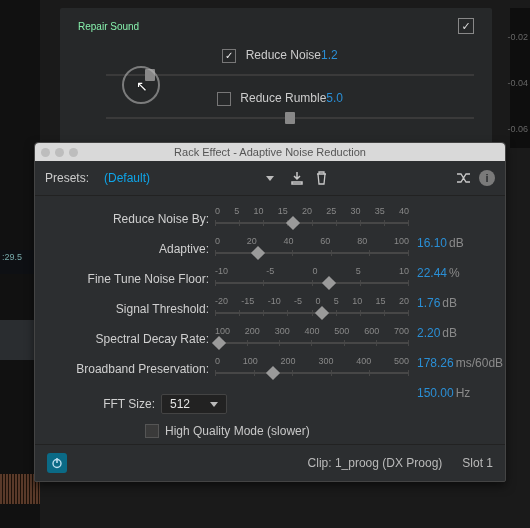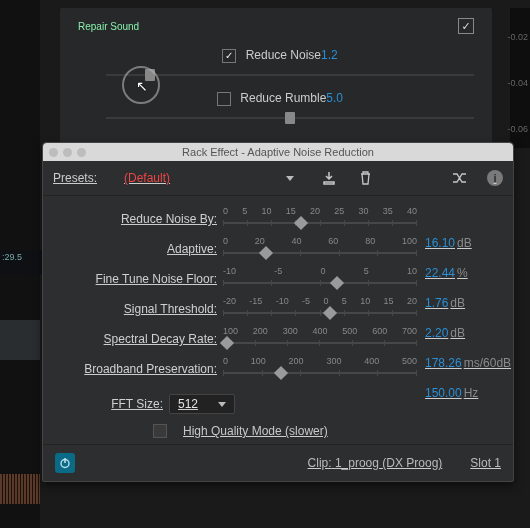--- a/index.html
+++ b/index.html
@@ -15,54 +15,54 @@
   .rp-param{margin:8px 0 4px 8px;}
   .rp-param-row{display:flex;align-items:center;justify-content:center;}
   .rp-checkbox{width:12px;height:12px;border:1px solid #777;display:inline-flex;align-items:center;justify-content:center;margin-right:6px;color:#eee;font-size:10px;vertical-align:middle;}
   .rp-val{color:#2a8fd6;font-size:12px;}
   .rp-slider{position:relative;height:16px;margin:4px 0 0 20px;}
   .rp-track{position:absolute;left:0;right:0;top:7px;height:2px;background:#3a3a3a;}
   .rp-thumb{position:absolute;top:2px;width:10px;height:12px;background:#888;border-radius:1px;transform:translateX(-50%);}
   .cursor-ring{position:absolute;left:122px;top:66px;width:34px;height:34px;border:2px solid rgba(180,180,180,.6);border-radius:50%;pointer-events:none;}
   .cursor-arrow{position:absolute;left:136px;top:78px;color:#fff;font-size:14px;pointer-events:none;text-shadow:0 0 2px #000;}
   
-  .window{position:absolute;left:42px;top:142px;width:470px;background:#2c2e30;border:1px solid #444;border-radius:4px 4px 2px 2px;box-shadow:0 4px 10px rgba(0,0,0,.5);text-decoration:underline;}
+  .window{position:absolute;left:34px;top:142px;width:470px;background:#2c2e30;border:1px solid #444;border-radius:4px 4px 2px 2px;box-shadow:0 4px 10px rgba(0,0,0,.5);}
   .titlebar{height:18px;background:#d9d9d9;border-radius:4px 4px 0 0;display:flex;align-items:center;padding:0 6px;color:#555;font-size:11px;position:relative;}
   .traffic{display:flex;gap:5px;margin-right:8px;}
   .tdot{width:9px;height:9px;border-radius:50%;background:#bdbdbd;}
   .titlebar-title{position:absolute;left:0;right:0;text-align:center;pointer-events:none;}
-  .toolbar{display:flex;align-items:center;padding:7px 10px;border-bottom:1px solid #222;gap:20px;}
+  .toolbar{display:flex;align-items:center;padding:7px 10px;border-bottom:1px solid #222;gap:8px;}
   .toolbar-label{color:#ccc;}
-  .preset-select{flex:0 0 170px;display:flex;align-items:center;justify-content:space-between;color:#ef4444;padding:2px 6px;border:1px solid transparent;}
+  .preset-select{flex:0 0 170px;display:flex;align-items:center;justify-content:space-between;color:#0ea5e9;padding:2px 6px;border:1px solid transparent;}
   .tri-down{width:0;height:0;border-left:4px solid transparent;border-right:4px solid transparent;border-top:5px solid #bbb;}
   .tb-icon{color:#c8c8c8;width:16px;height:16px;display:flex;align-items:center;justify-content:center;}
   .tb-icon svg{display:block;}
   .spacer{flex:1;}
   .info-icon{width:16px;height:16px;border-radius:50%;background:#7a7a7a;color:#2c2e30;display:flex;align-items:center;justify-content:center;font-weight:bold;font-size:11px;}
   .params{padding:8px 12px 6px 12px;}
   .prow{display:flex;align-items:center;height:30px;}
   .plabel{width:162px;text-align:right;color:#d0d0d0;padding-right:6px;font-size:12px;}
   .pslider{flex:1;position:relative;height:26px;}
   .ticks{position:absolute;left:0;right:0;top:0;display:flex;justify-content:space-between;font-size:9px;color:#888;}
   .ptrack{position:absolute;left:0;right:0;top:16px;height:2px;background:#474747;}
   .ptrack::before,.ptrack::after{content:"";position:absolute;top:-2px;height:6px;width:1px;background:#474747;}
   .ptrack::before{left:0;} .ptrack::after{right:0;}
   .minor{position:absolute;left:0;right:0;top:14px;height:6px;display:flex;justify-content:space-between;}
   .minor i{width:1px;height:6px;background:#474747;display:block;}
   .pthumb{position:absolute;top:12px;width:10px;height:10px;background:#9a9a9a;transform:translateX(-50%) rotate(45deg);}
   .pval{width:76px;color:#2a8fd6;font-size:12px;padding-left:8px;margin-top:48px;}
   .pval .unit{color:#8a8a8a;margin-left:2px;}
   .fft-row{display:flex;align-items:center;margin:4px 0 0 0;}
   .fft-select{display:flex;align-items:center;gap:20px;background:#222;border:1px solid #444;padding:2px 8px;color:#e4e4e4;border-radius:2px;}
-  .hq-row{margin:10px 0 6px 110px;display:flex;align-items:center;gap:16px;color:#c8c8c8;font-size:12px;}
+  .hq-row{margin:10px 0 6px 110px;display:flex;align-items:center;gap:6px;color:#c8c8c8;font-size:12px;}
   .hq-check{width:12px;height:12px;background:#3a3a3a;border:1px solid #555;}
   .statusbar{display:flex;align-items:center;justify-content:space-between;padding:8px 12px;border-top:1px solid #222;}
   .power-btn{width:20px;height:20px;background:#0b6a86;border-radius:3px;display:flex;align-items:center;justify-content:center;}
   .power-btn svg{display:block;}
-  .status-right{display:flex;gap:28px;color:#bababa;font-size:12px;}
+  .status-right{display:flex;gap:20px;color:#bababa;font-size:12px;}
   .waveform-strip{position:absolute;left:0;top:474px;width:40px;height:30px;background:repeating-linear-gradient(90deg,#5a3a2a 0 2px,#1a1008 2px 3px);}
 </style>
 </head>
 <body>
 
 <div class="bg-stripe"></div>
 <div class="bg-ruler">
   <div style="top:24px">-0.02</div>
   <div style="top:70px">-0.04</div>
   <div style="top:116px">-0.06</div>

